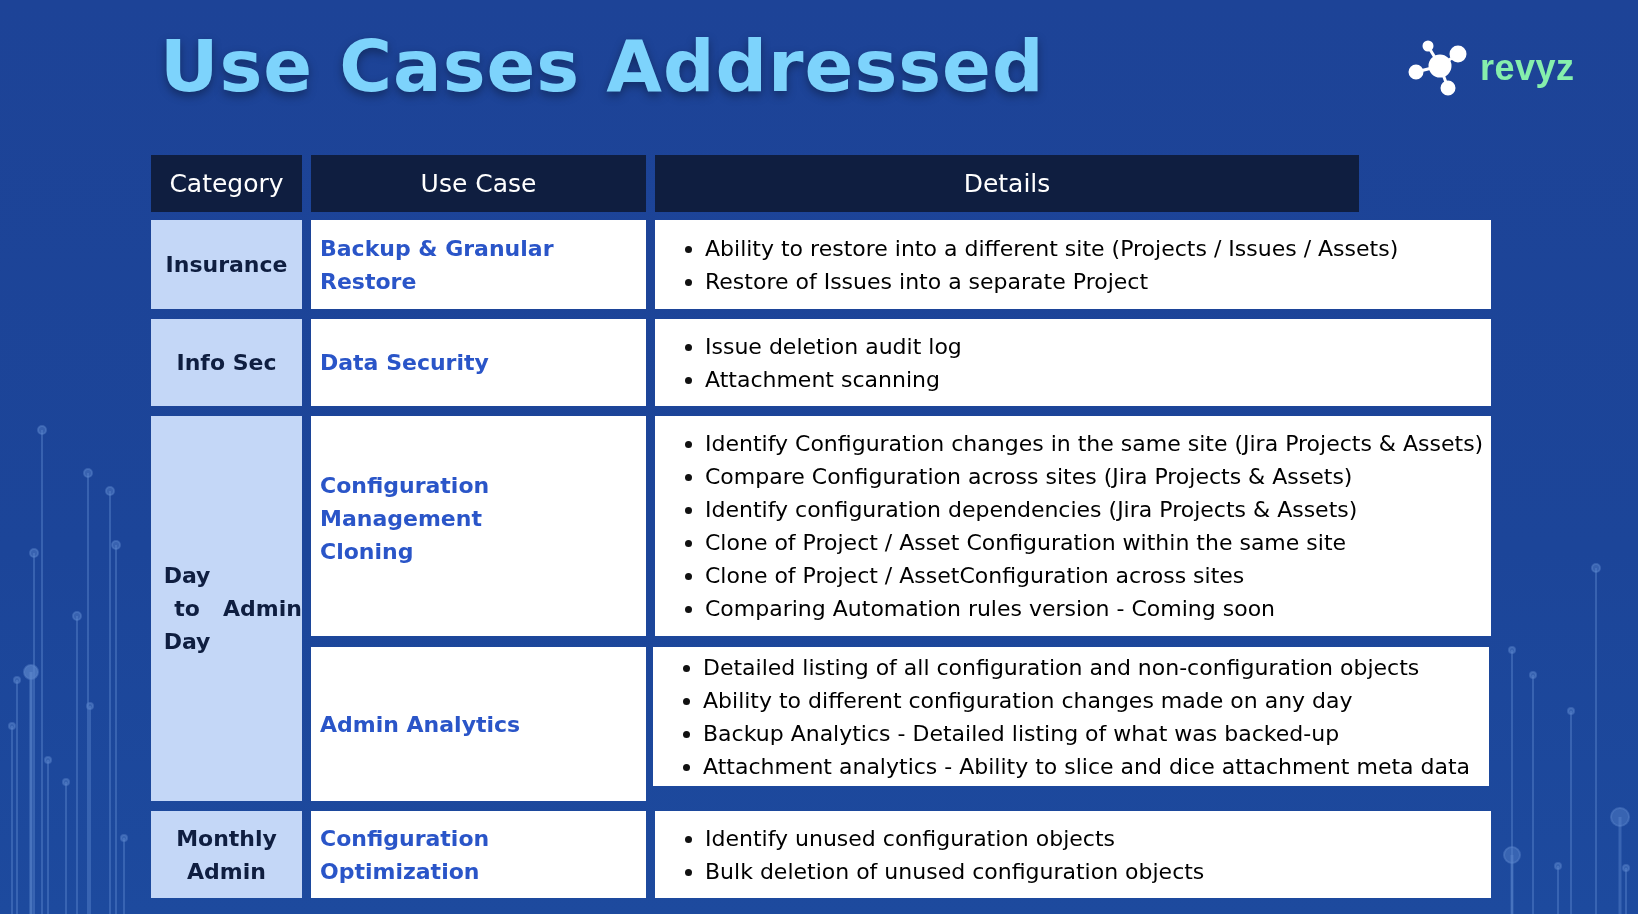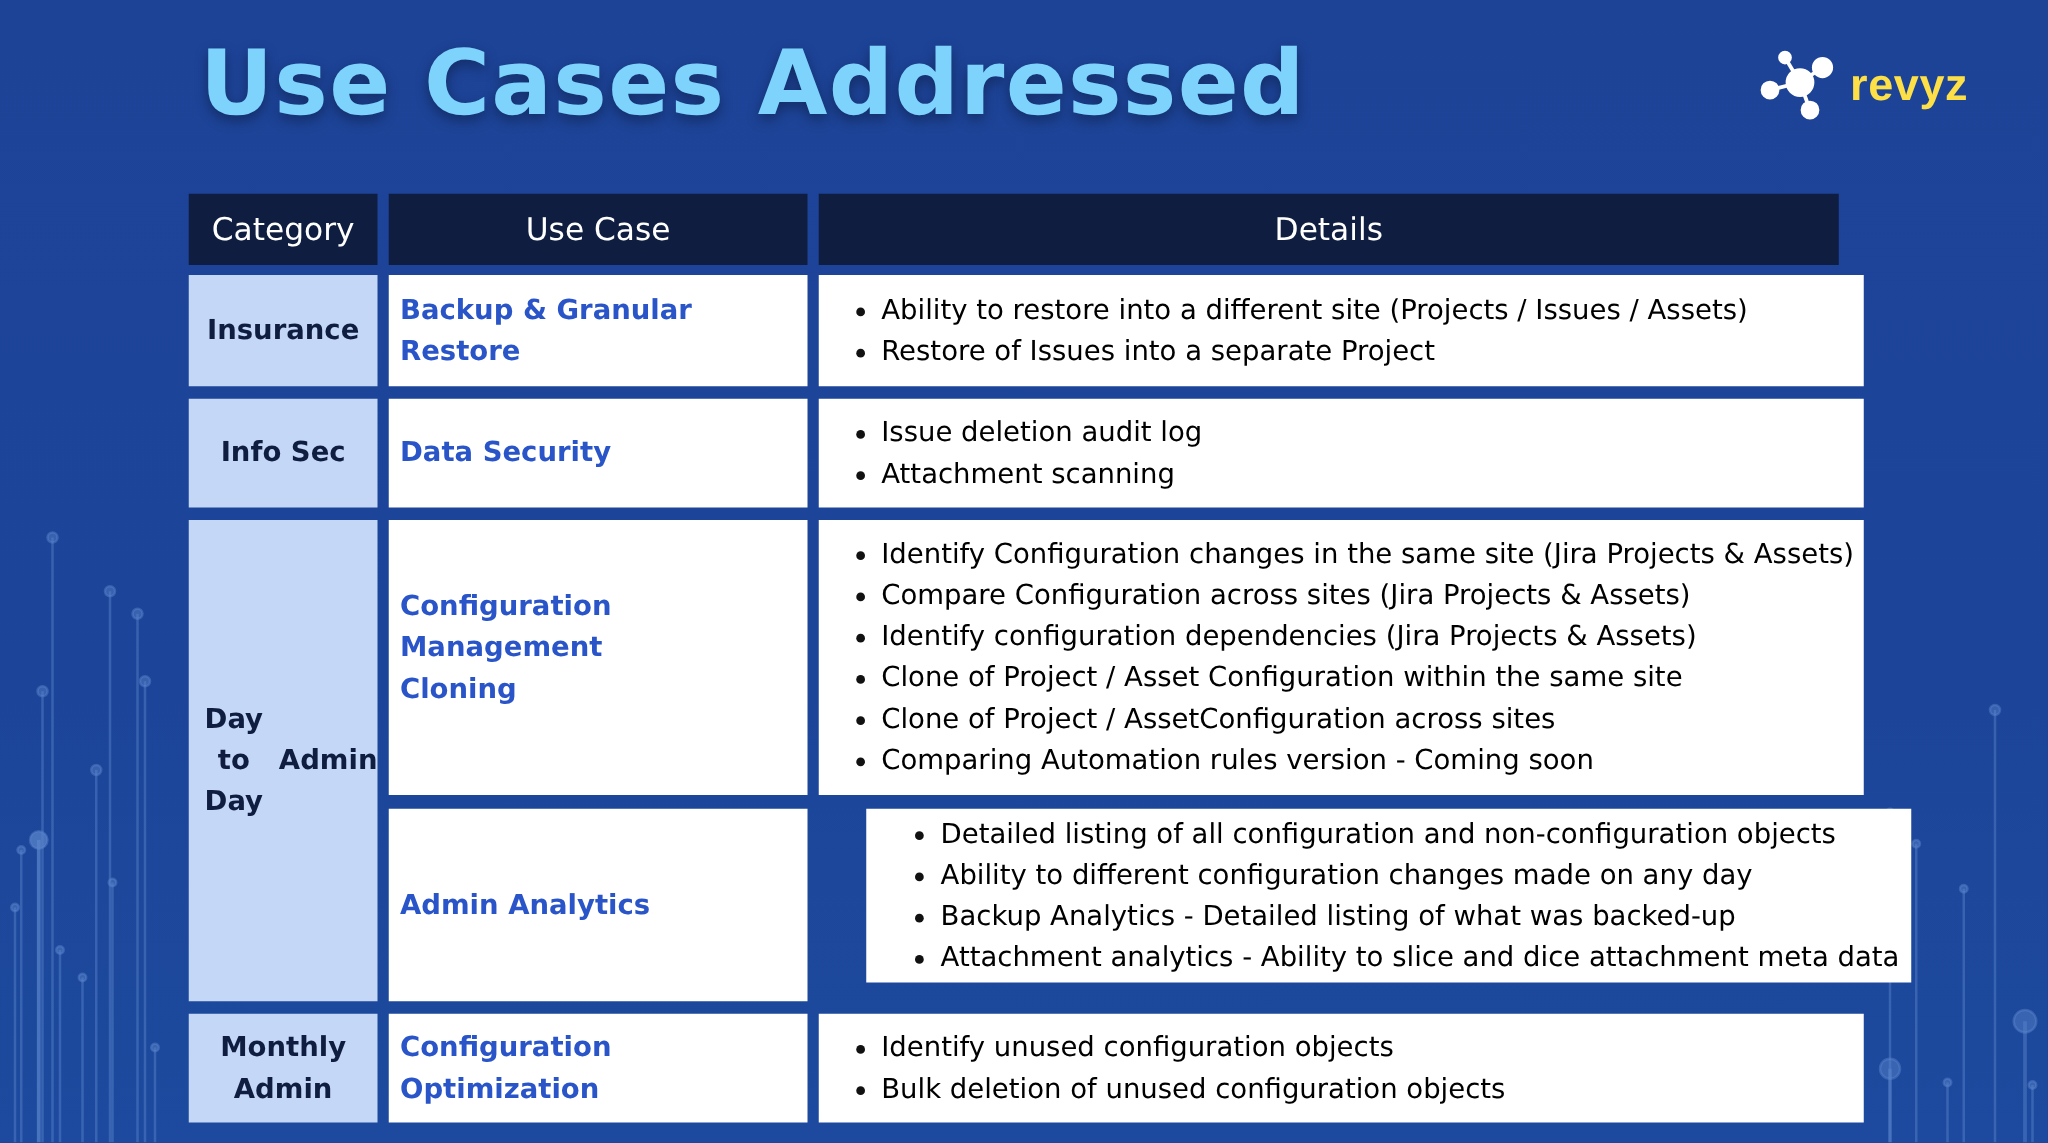--- a/index.html
+++ b/index.html
@@ -1,21 +1,21 @@
 <!DOCTYPE html>
 <html><head>
 <meta charset="utf-8">
 <style>
   html,body{margin:0;padding:0;}
   body{width:1638px;height:914px;overflow:hidden;background:#1c4496;font-family:"DejaVu Sans","Liberation Sans",sans-serif;position:relative;}
   .bg{position:absolute;inset:0;background:linear-gradient(180deg,#1d4397 0%,#1c4599 60%,#1d4a9e 100%);}
   .bg-svg{position:absolute;left:0;top:0;}
   .title{position:absolute;left:160px;top:30px;font-family:"DejaVu Sans",sans-serif;font-weight:bold;font-size:72px;color:#7dd3fc;letter-spacing:1px;text-shadow:0 4px 10px rgba(0,0,0,0.35);white-space:nowrap;line-height:1;}
   .logo{position:absolute;left:1408px;top:36px;display:flex;align-items:center;}
-  .logo-text{font-family:"Liberation Sans",sans-serif;font-weight:bold;font-size:36px;color:#fde047;margin-left:6px;letter-spacing:0.5px;}
+  .logo-text{font-family:"Liberation Sans",sans-serif;font-weight:bold;font-size:36px;color:#86efac;margin-left:6px;letter-spacing:0.5px;}
   .cell{position:absolute;box-sizing:border-box;display:flex;align-items:center;}
   .hdr{background:#0f1e40;color:#ffffff;font-size:25px;justify-content:center;}
   .cat{background:#c4d7f7;color:#0f1e40;font-weight:bold;font-size:22px;justify-content:center;text-align:center;line-height:33px;}
   .uc{background:#ffffff;color:#2a55c8;font-weight:bold;font-size:22px;padding-left:9px;line-height:33px;}
   .det{background:#ffffff;color:#000000;font-size:22px;padding-left:30px;}
   .det ul{margin:0;padding:0;list-style:none;}
   .det li{position:relative;padding-left:20px;line-height:33px;white-space:nowrap;}
   .det li::before{content:"";position:absolute;left:0;top:14px;width:7px;height:7px;border-radius:50%;background:#111;}
 </style>
 </head>
@@ -83,21 +83,21 @@
       <circle cx="50" cy="18" r="7"></circle>
       <circle cx="8" cy="36" r="6"></circle>
       <circle cx="40" cy="52" r="6"></circle>
     </g>
   </svg>
   <span class="logo-text">revyz</span>
 </div>
 
 <div class="cell hdr" style="left:151px;top:155px;width:151px;height:57px;">Category</div>
 <div class="cell hdr" style="left:311px;top:155px;width:335px;height:57px;">Use Case</div>
-<div class="cell hdr" style="left:655px;top:155px;width:816px;height:57px;">Details</div>
+<div class="cell hdr" style="left:655px;top:155px;width:704px;height:57px;">Details</div>
 
 <div class="cell cat" style="left:151px;top:220px;width:151px;height:89px;">Insurance</div>
 <div class="cell uc" style="left:311px;top:220px;width:335px;height:89px;">Backup &amp; Granular Restore</div>
 <div class="cell det" style="left:655px;top:220px;width:836px;height:89px;">
   <ul>
     <li>Ability to restore into a different site (Projects / Issues / Assets)</li>
     <li>Restore of Issues into a separate Project</li>
   </ul>
 </div>
 
@@ -123,21 +123,21 @@
     <li>Identify Configuration changes in the same site (Jira Projects &amp; Assets)</li>
     <li>Compare Configuration across sites  (Jira Projects &amp; Assets)</li>
     <li>Identify configuration dependencies  (Jira Projects &amp; Assets)</li>
     <li>Clone of Project / Asset Configuration within the same site</li>
     <li>Clone of Project / AssetConfiguration across sites</li>
     <li>Comparing Automation rules version - Coming soon</li>
   </ul>
 </div>
 
 <div class="cell uc" style="left:311px;top:647px;width:335px;height:154px;">Admin Analytics</div>
-<div class="cell det" style="left:693px;top:647px;width:836px;height:139px;justify-content:center;">
+<div class="cell det" style="left:653px;top:647px;width:836px;height:139px;">
   <ul>
     <li>Detailed listing of all configuration and non-configuration objects</li>
     <li>Ability to different configuration changes made on any day</li>
     <li>Backup Analytics - Detailed listing of what was backed-up</li>
     <li>Attachment analytics - Ability to slice and dice attachment meta data</li>
   </ul>
 </div>
 
 <div class="cell cat" style="left:151px;top:811px;width:151px;height:87px;flex-direction:column;justify-content:center;">
   <span>Monthly</span>

